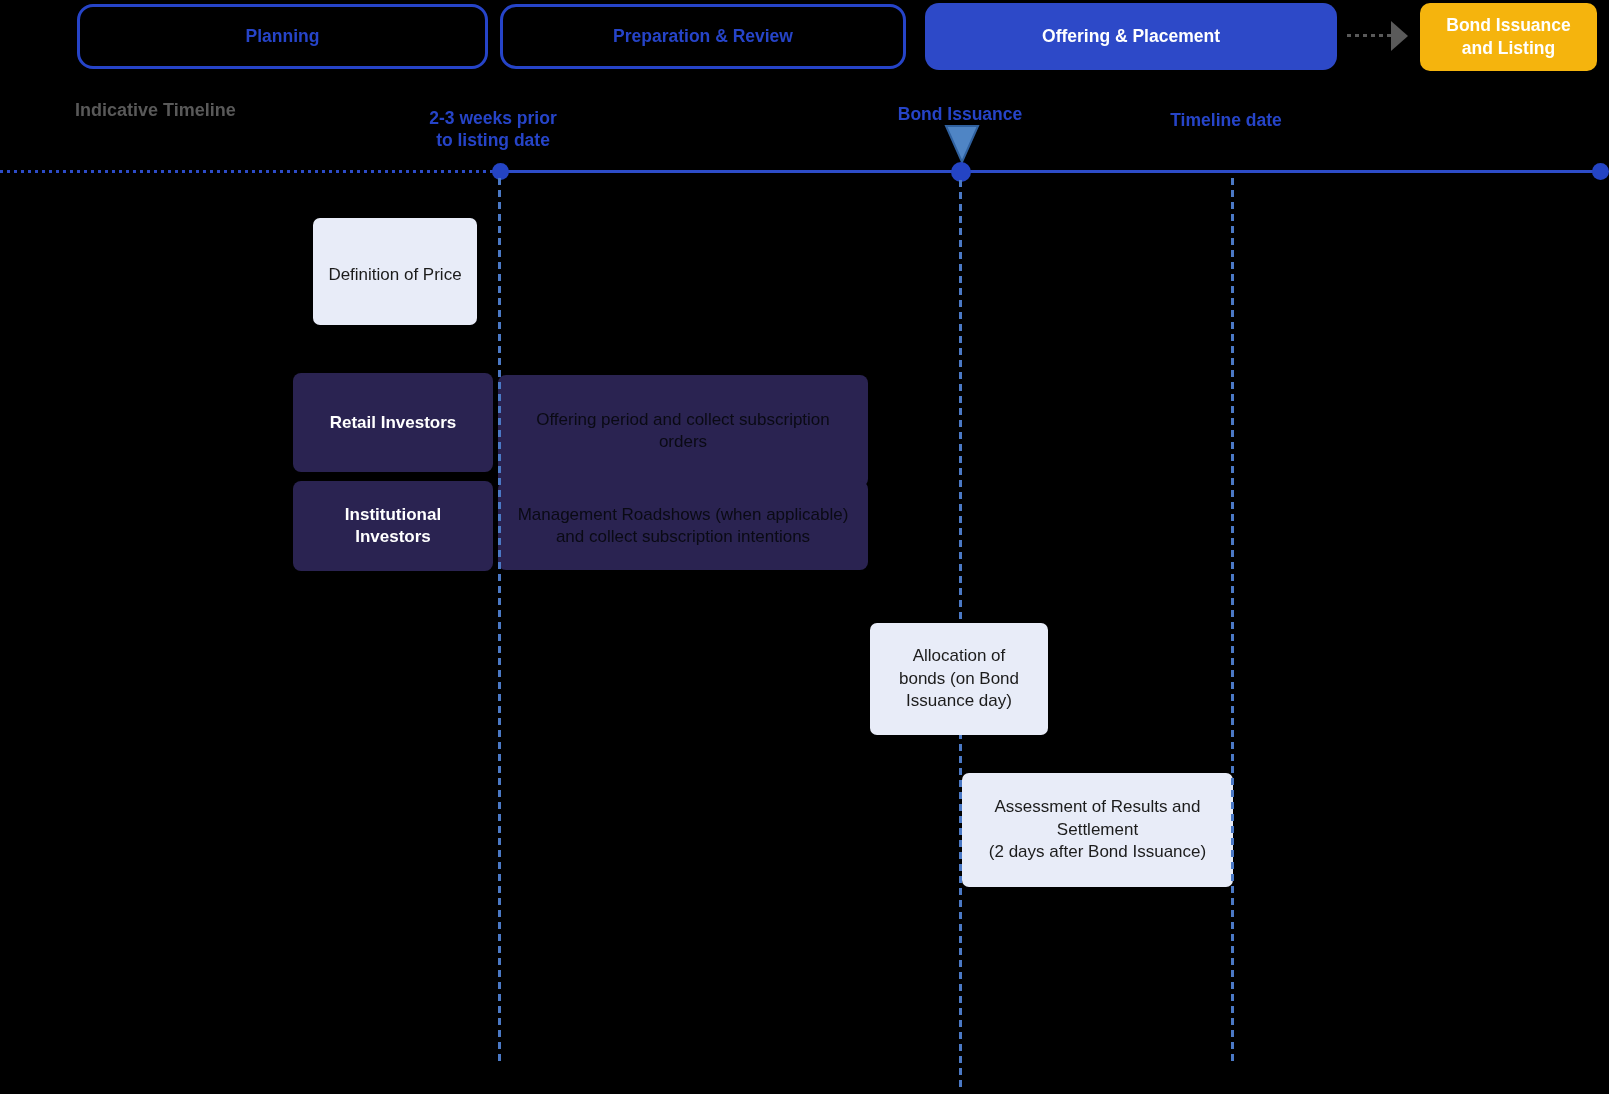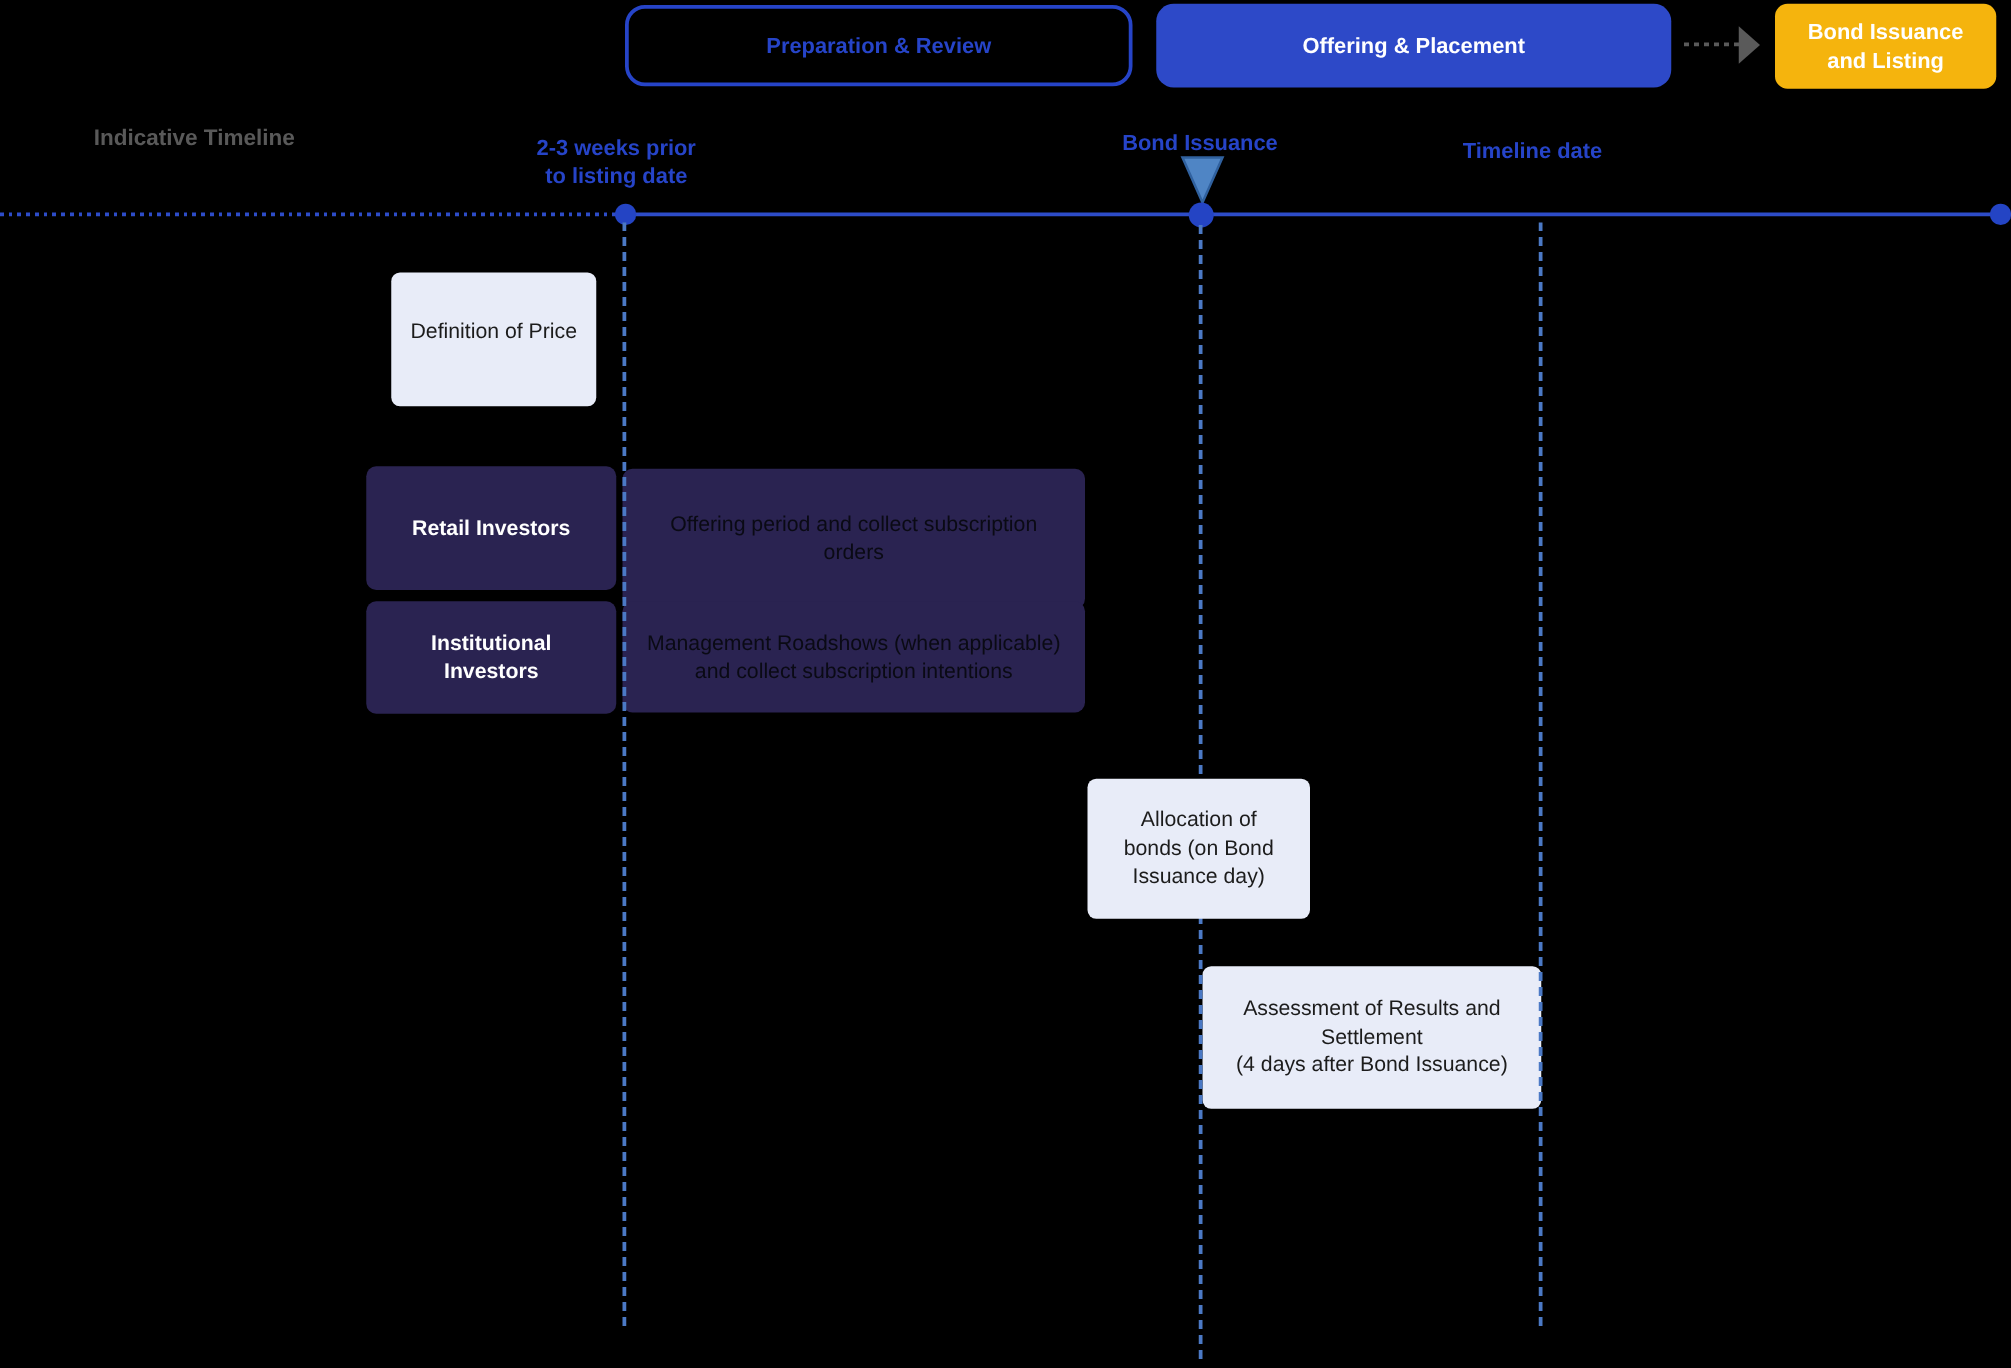--- a/index.html
+++ b/index.html
@@ -35,27 +35,30 @@
   .tri polygon{fill:var(--triangle-fill);stroke:var(--triangle-stroke);stroke-width:2;}
 
   
   .box{box-sizing:border-box;display:flex;align-items:center;justify-content:center;
        text-align:center;border-radius:8px;padding:6px 10px;}
   .box.navy{background:var(--navy);}
   .box.navy.label{color:#ffffff;font-weight:bold;font-size:17px;line-height:22px;}
   .box.navy.content{color:var(--content-text);font-size:17px;line-height:22px;}
   .box.light{background:var(--light-box);border-radius:7px;color:#1c1c1c;
              font-size:17px;line-height:22.5px;}
-  .box.light.top-align{align-items:flex-start;padding-top:36px;}
+  .box.light.top-align{align-items:flex-start;padding-top:46px;}
 </style>
 </head>
 <body>
 
 <div class="canvas">
 
+  <div class="abs stage outline" style="left:77px;top:4px;width:411px;height:65px;">
+    <span class="txt">Planning</span>
+  </div>
   <div class="abs stage outline" style="left:500px;top:4px;width:406px;height:65px;">
     <span class="txt">Preparation &amp; Review</span>
   </div>
   <div class="abs stage solid" style="left:925px;top:3px;width:412px;height:67px;">
     <span class="txt">Offering &amp; Placement</span>
   </div>
 
   <div class="abs arrow-line" style="left:1347px;top:34px;width:45px;"></div>
   <div class="abs arrow-head" style="left:1391px;top:21px;"></div>
 
@@ -99,21 +102,21 @@
 Investors</span>
   </div>
   <div class="abs box navy content" style="left:498px;top:481px;width:370px;height:89px;">
     <span class="txt">Management Roadshows (when applicable)
 and collect subscription intentions</span>
   </div>
 
   <div class="abs box light" style="left:962px;top:773px;width:271px;height:114px;">
     <span class="txt">Assessment of Results and
 Settlement
-(4 days after Bond Issuance)</span>
+(2 days after Bond Issuance)</span>
   </div>
 
   <div class="abs vdash" style="left:498px;top:178px;height:887px;"></div>
   <div class="abs vdash" style="left:959px;top:180px;height:910px;"></div>
   <div class="abs vdash" style="left:1231px;top:178px;height:887px;"></div>
 
   <div class="abs box light" style="left:870px;top:623px;width:178px;height:112px;">
     <span class="txt">Allocation of
 bonds (on Bond
 Issuance day)</span>

